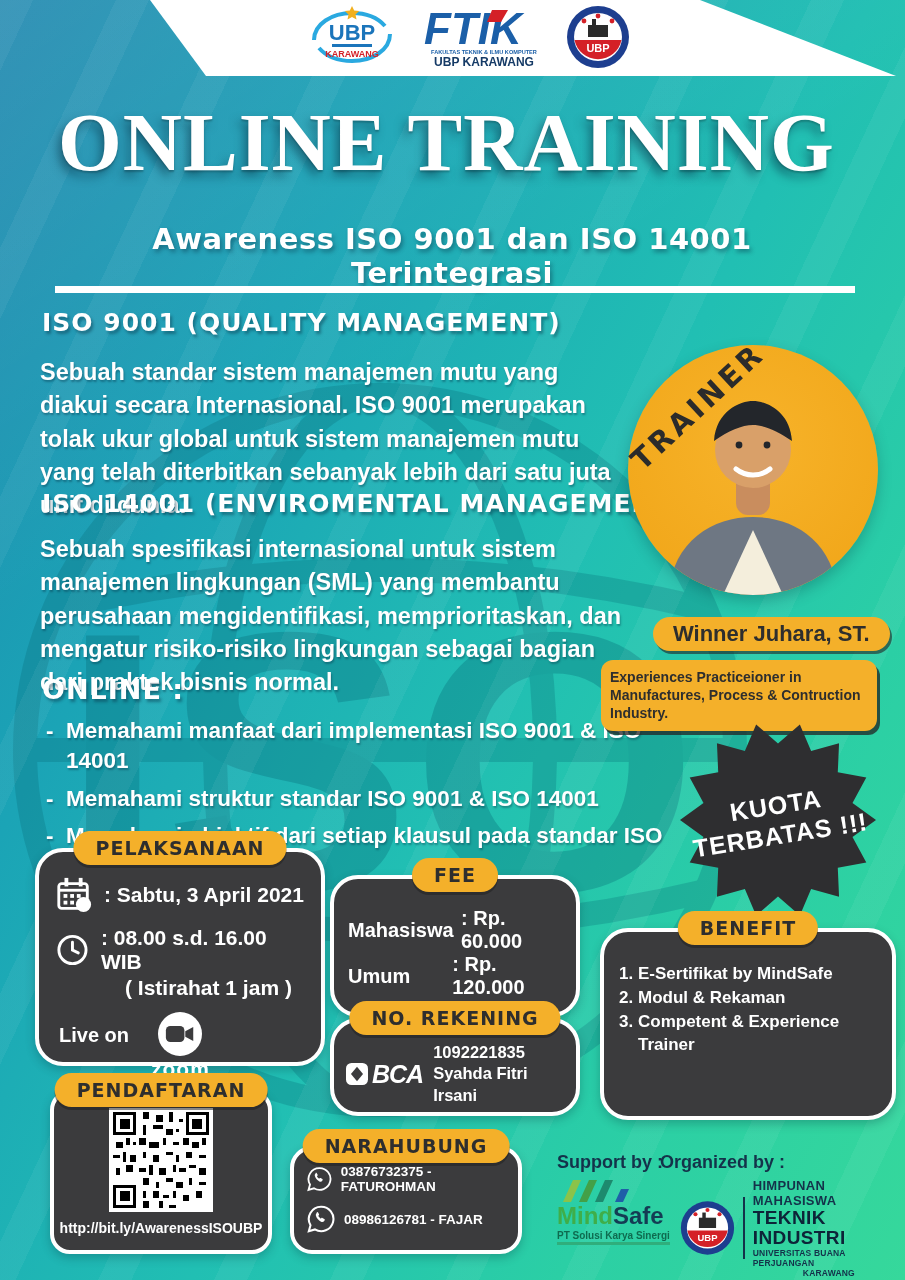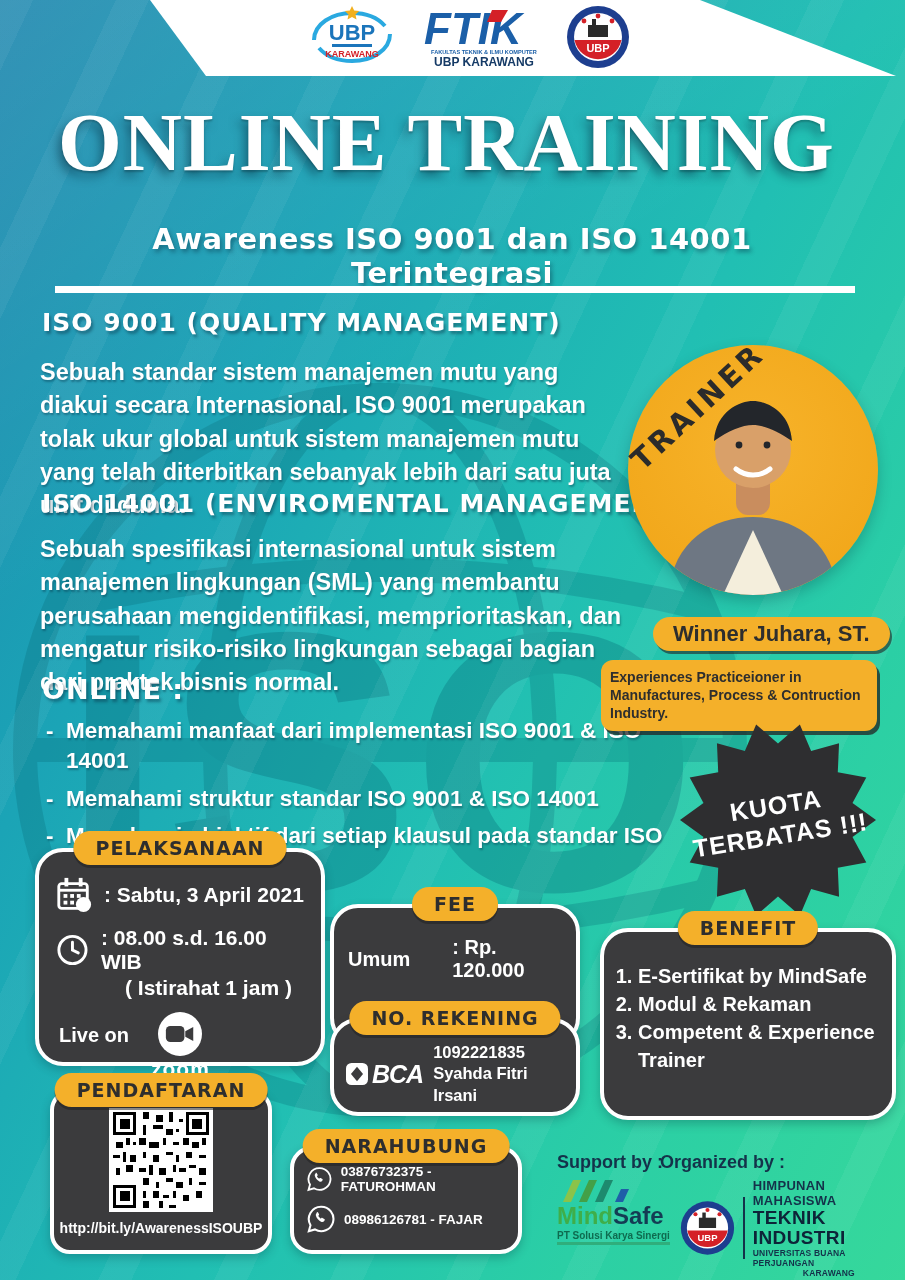--- a/index.html
+++ b/index.html
@@ -60,32 +60,32 @@
   .pel{left:35px;top:848px;width:282px;height:210px;}
   .pel .inner{padding:24px 14px 8px 16px;display:flex;flex-direction:column;gap:12px;}
   .pel .p-row{font-size:21px;}
   .pel .sub2{font-size:21px;margin-top:2px;}
   .livewrap{display:flex;align-items:flex-start;gap:22px;padding-left:4px;}
   .livewrap .live{color:#fff;font-weight:bold;font-size:20px;margin-top:12px;}
   .zoomstack{display:flex;flex-direction:column;align-items:center;gap:1px;}
   .zoomcircle{width:44px;height:44px;border-radius:50%;background:#fff;display:flex;align-items:center;justify-content:center;}
   .zoomword{color:#fff;font-weight:bold;font-size:21px;letter-spacing:1px;}
   
-  .fee{left:330px;top:904px;width:242px;height:134px;}
+  .fee{left:330px;top:875px;width:242px;height:134px;}
   .fee .inner{padding:28px 12px 14px 14px;display:flex;flex-direction:column;justify-content:space-between;height:84px;}
   .fee .p-row{font-size:20px;justify-content:flex-start;}
   .fee .fname{width:102px;display:inline-block;}
   
   .rek{left:330px;top:1018px;width:242px;height:90px;}
   .rek .inner{padding:20px 10px 8px 12px;display:flex;align-items:center;gap:10px;}
   .bca{display:flex;align-items:center;gap:4px;color:#fff;font-style:italic;font-weight:bold;font-size:25px;letter-spacing:-1px;}
   .rek .nums{color:#fff;font-weight:bold;font-size:16.5px;line-height:1.3;}
   
   .ben{left:600px;top:928px;width:288px;height:184px;}
-  .ben ol{margin:0;padding:30px 10px 8px 34px;color:#fff;font-weight:bold;font-size:20px;line-height:1.4;}
+  .ben ol{margin:0;padding:30px 10px 8px 34px;color:#fff;font-weight:bold;font-size:17px;line-height:1.4;}
   
   .pen{left:50px;top:1090px;width:214px;height:156px;border-radius:20px;}
   .pen .inner{display:flex;flex-direction:column;align-items:center;padding-top:14px;gap:8px;}
   .qr{background:#fff;padding:4px;width:96px;height:96px;}
   .url{color:#fff;font-weight:bold;font-size:14px;white-space:nowrap;}
   
   .nar{left:290px;top:1146px;width:224px;height:100px;border-radius:22px;}
   .nar .inner{padding:14px 8px 6px 12px;display:flex;flex-direction:column;gap:10px;}
   .nar .p-row{font-size:13.5px;gap:8px;}
   
@@ -235,20 +235,24 @@
           <span class="zoomword">zoom</span>
         </span>
       </div>
     </div>
   </div>
 
   <div class="panel fee">
     <div class="pill">FEE</div>
     <div class="inner">
       <div class="p-row">
+        <span class="fname">Mahasiswa</span>
+        <span>: Rp. 60.000</span>
+      </div>
+      <div class="p-row">
         <span class="fname">Umum</span>
         <span>: Rp. 120.000</span>
       </div>
     </div>
   </div>
 
   <div class="panel rek">
     <div class="pill">NO. REKENING</div>
     <div class="inner">
       <span class="bca">

